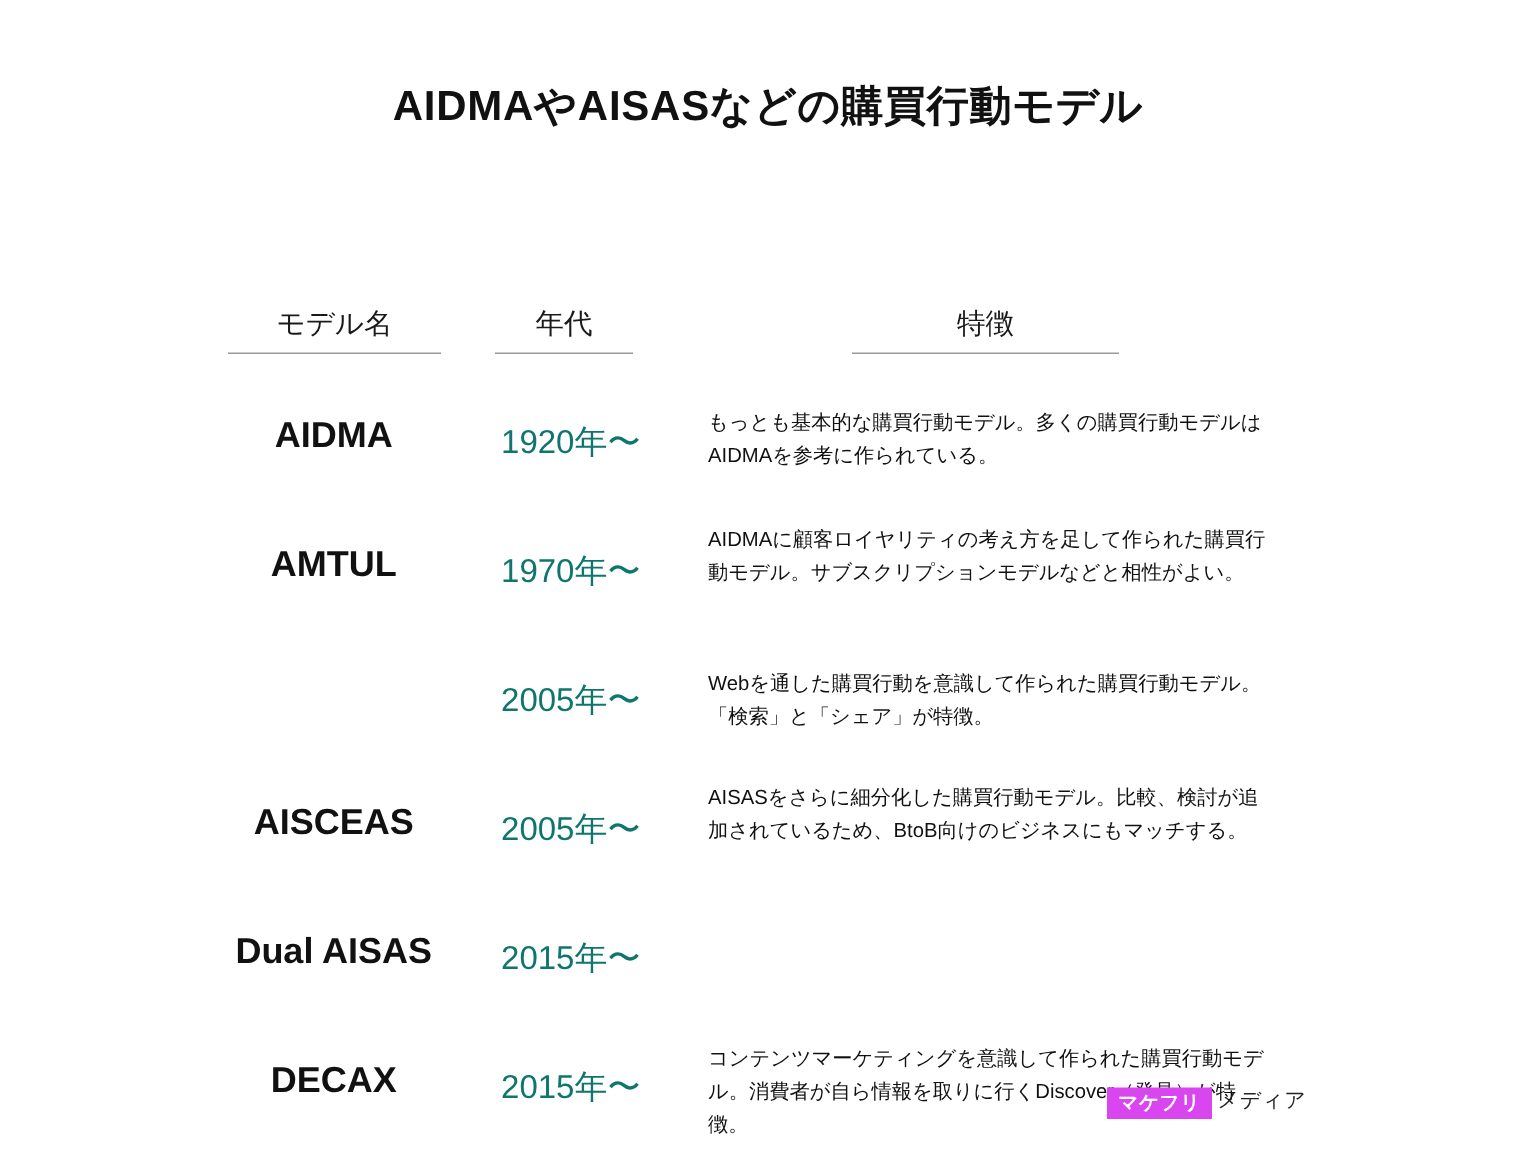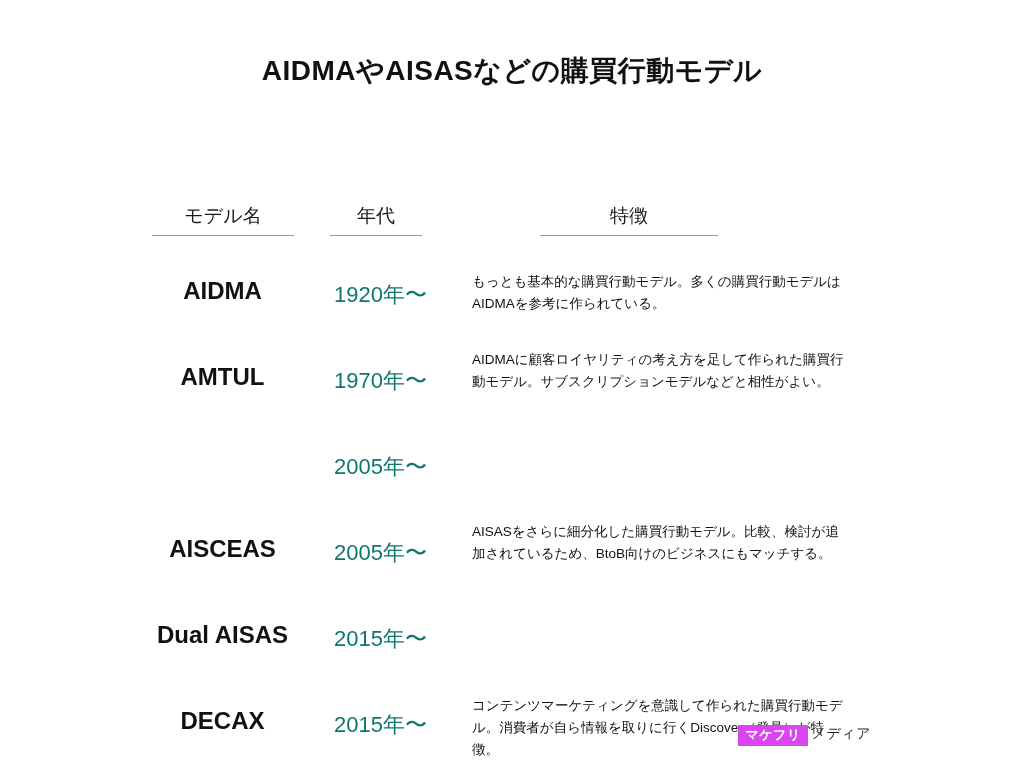--- a/index.html
+++ b/index.html
@@ -53,21 +53,21 @@
   }
   .head-model {
     left: 152px;
     width: 142px;
   }
   .head-era {
     left: 330px;
     width: 92px;
   }
   .head-feature {
-    left: 540px;
+    left: 568px;
     width: 178px;
     text-align: center;
   }
   .row {
     position: relative;
     width: 1024px;
   }
   .cell-model {
     position: absolute;
     left: 120px;
@@ -144,20 +144,21 @@
     </div>
 
     <div class="row" style="height:86px">
       <div class="cell-model" style="top:26px">AMTUL</div>
       <div class="cell-era" style="top:29px">1970年〜</div>
       <div class="cell-feature" style="top:12px">AIDMAに顧客ロイヤリティの考え方を足して作られた購買行動モデル。サブスクリプションモデルなどと相性がよい。</div>
     </div>
 
     <div class="row" style="height:86px">
       <div class="cell-era" style="top:29px">2005年〜</div>
+      <div class="cell-feature" style="top:22px">Webを通した購買行動を意識して作られた購買行動モデル。「検索」と「シェア」が特徴。</div>
     </div>
 
     <div class="row" style="height:86px">
       <div class="cell-model" style="top:26px">AISCEAS</div>
       <div class="cell-era" style="top:29px">2005年〜</div>
       <div class="cell-feature" style="top:12px">AISASをさらに細分化した購買行動モデル。比較、検討が追加されているため、BtoB向けのビジネスにもマッチする。</div>
     </div>
 
     <div class="row" style="height:86px">
       <div class="cell-model" style="top:26px">Dual AISAS</div>

